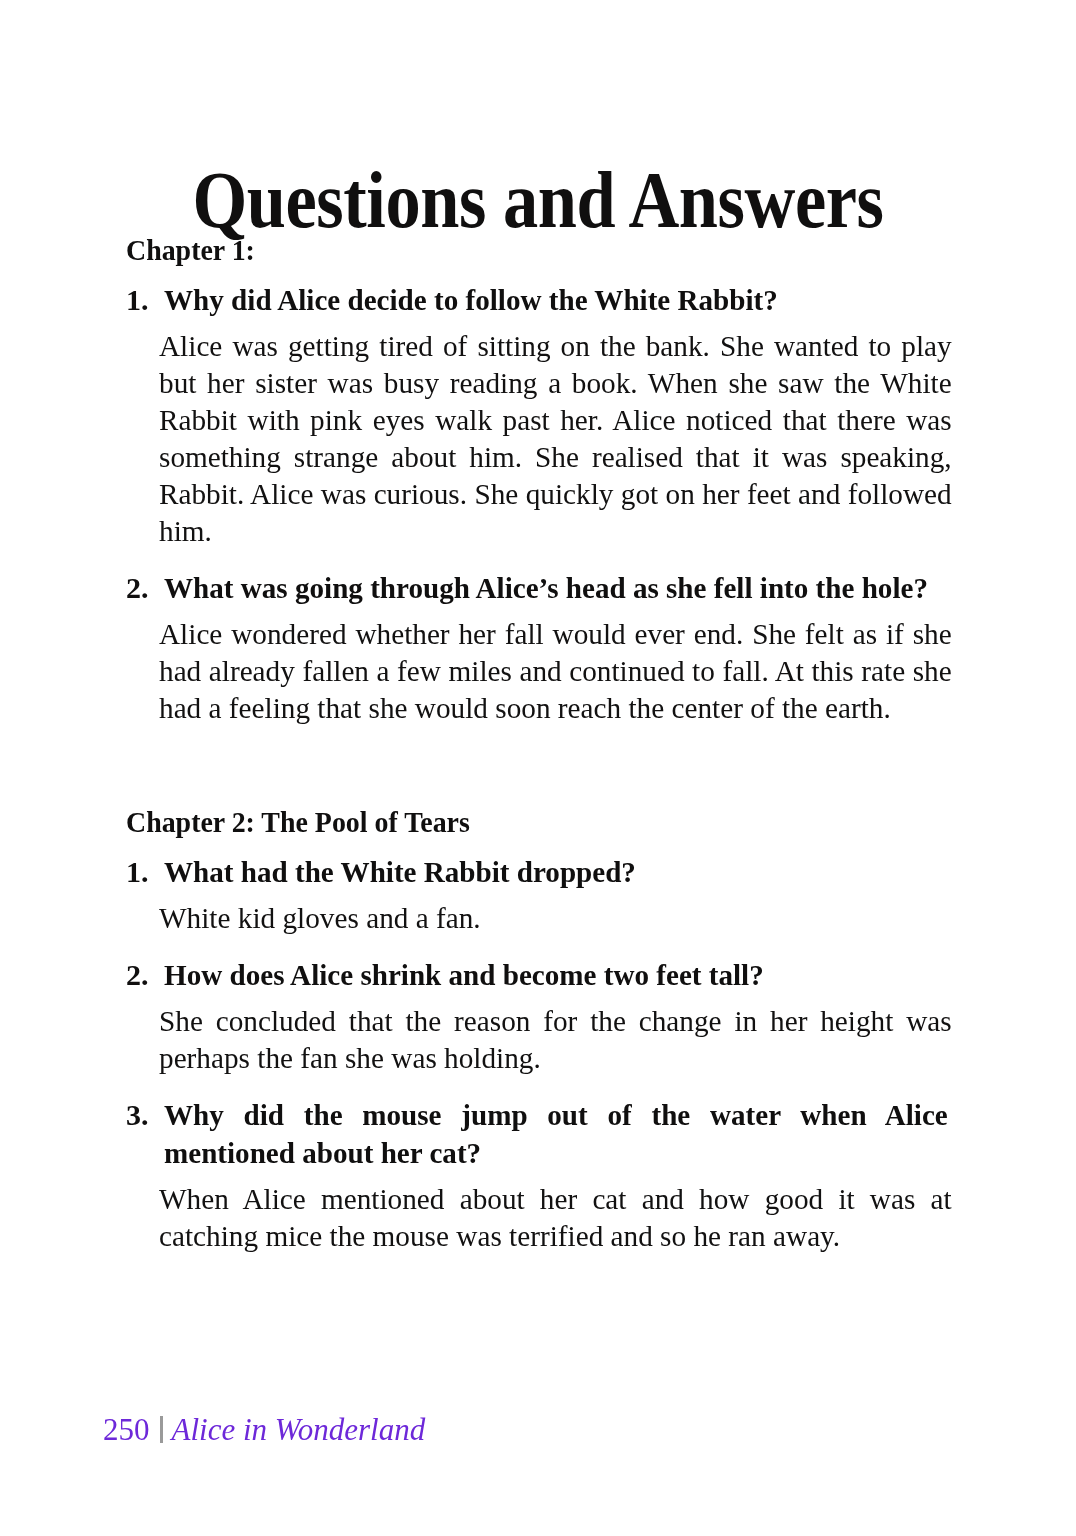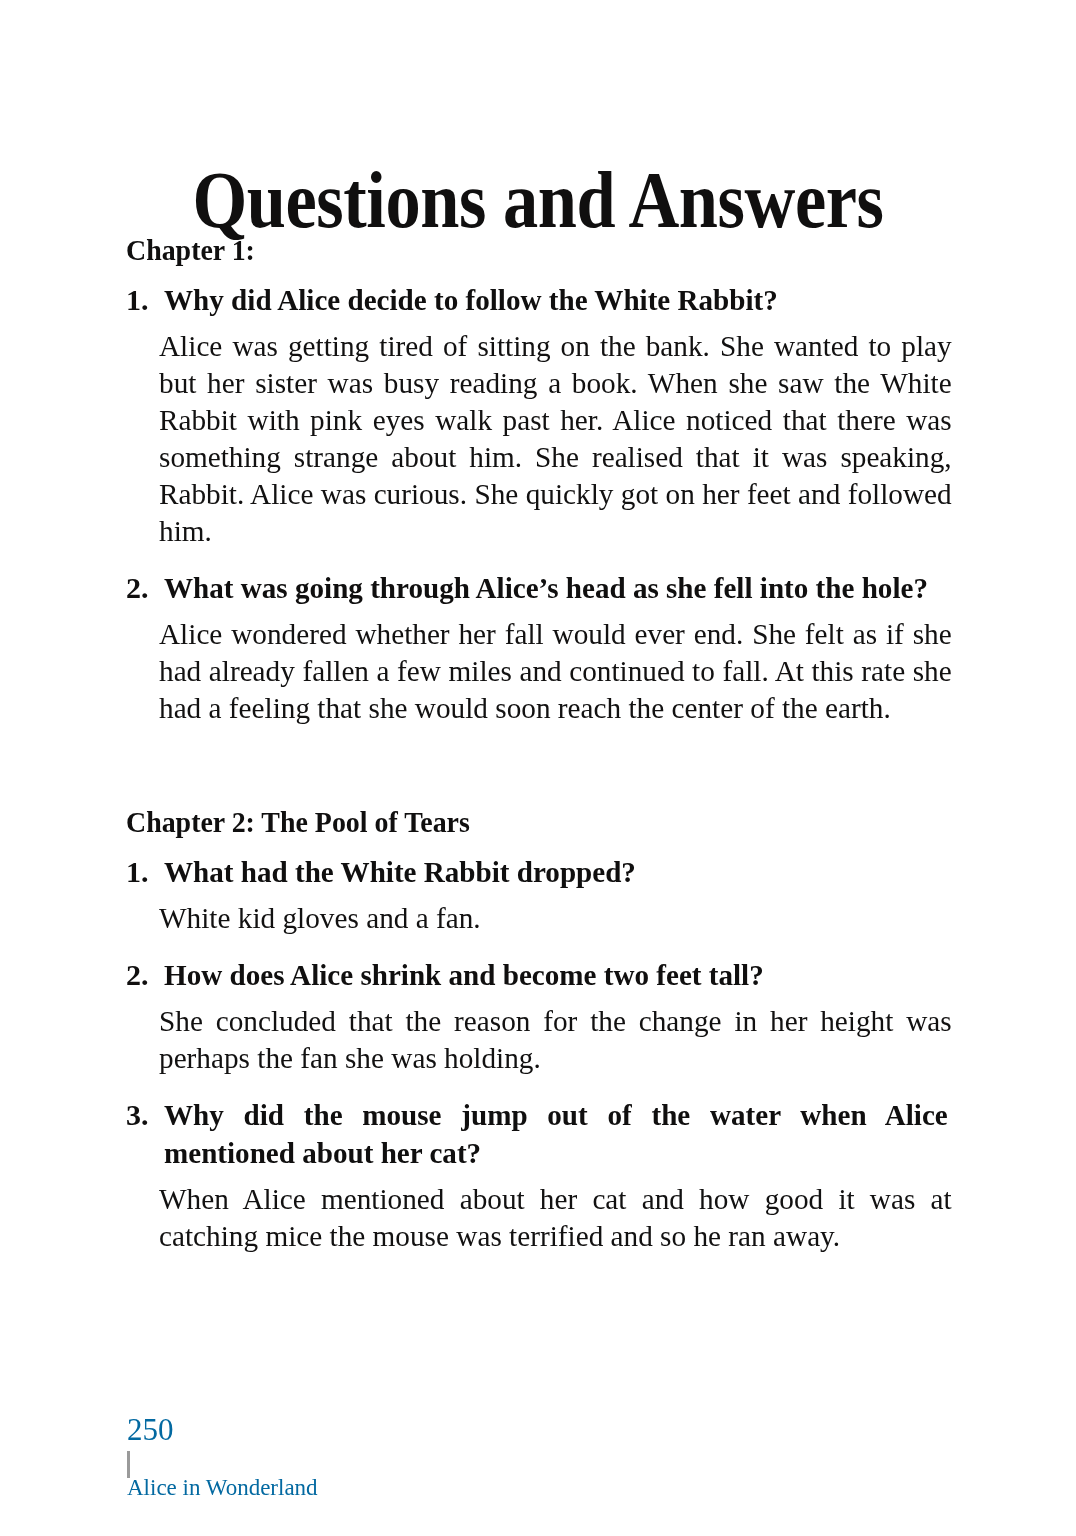--- a/index.html
+++ b/index.html
@@ -100,43 +100,43 @@
   .answer.nojust {
     text-align: left;
   }
   .answer.last {
     margin-bottom: 0;
   }
 
   
   .footer {
     position: absolute;
-    left: 117px;
+    left: 103px;
     top: 1412px;
     display: flex;
     align-items: baseline;
     font-size: 31px;
-    color: #0369a1;
-    flex-direction: column;
+    color: #6d28d9;
   }
   .footer-page-number {
     font-family: "Liberation Serif", "DejaVu Serif", serif;
   }
   .footer-sep {
     display: inline-block;
     width: 3px;
     height: 27px;
     background: #9a9a9a;
     margin: 0 9px 0 10px;
     position: relative;
     top: 3px;
   }
   .footer-book-title {
+    font-style: italic;
     font-family: "Liberation Serif", "DejaVu Serif", serif;
-    font-size: 23px;
+    font-size: 31px;
   }
 </style>
 </head>
 <body>
 
 <div class="page">
 
   <h1 class="page-title">Questions and Answers</h1>
 
   <div class="content">

